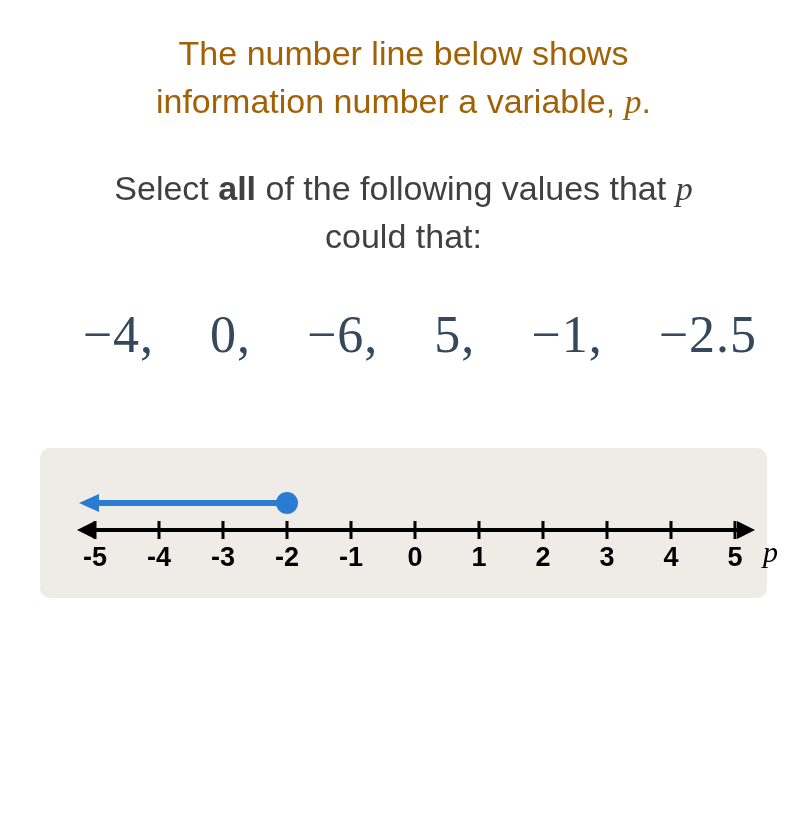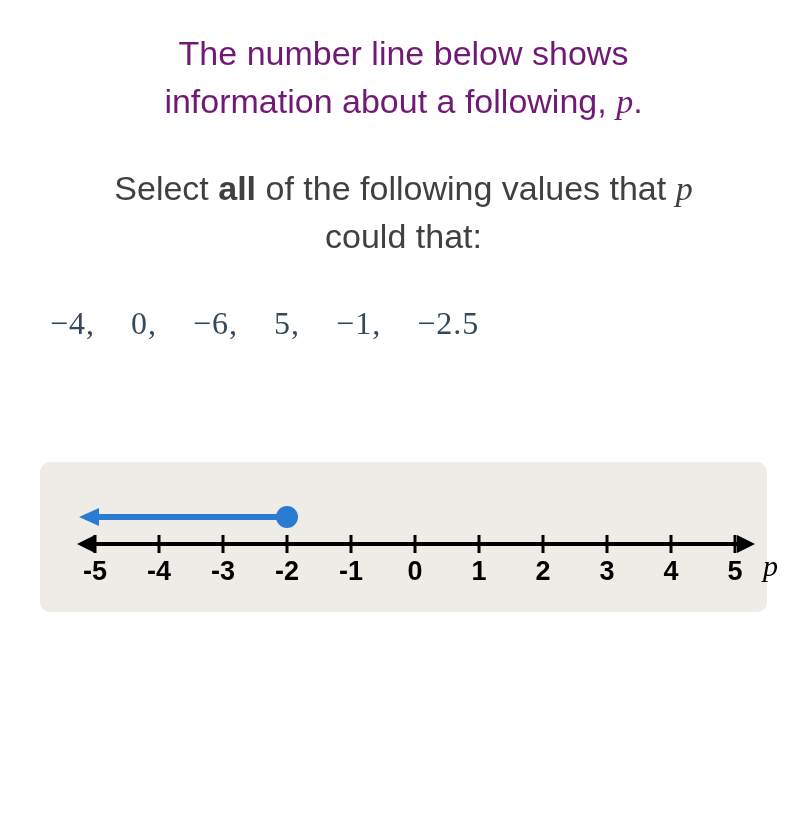--- a/index.html
+++ b/index.html
@@ -10,66 +10,66 @@
     background: #ffffff;
     color: #36485b;
     padding: 30px 20px;
   }
   .question-text {
     font-size: 34px;
     text-align: center;
     line-height: 1.4;
     margin-bottom: 40px;
     font-family: -apple-system, Helvetica, Arial, sans-serif;
-    color: #701a75;
+    color: #a16207;
   }
   .question-text .italic-var {
     font-family: Georgia, 'Times New Roman', serif;
     font-style: italic;
   }
   .prompt-text {
     font-size: 34px;
     text-align: center;
     line-height: 1.4;
     margin-bottom: 45px;
     font-family: -apple-system, Helvetica, Arial, sans-serif;
     color: #404040;
     padding: 0 10px;
   }
   .prompt-text .bold { font-weight: 700; }
   .prompt-text .italic-var {
     font-family: Georgia, 'Times New Roman', serif;
     font-style: italic;
   }
   .values-line {
-    font-size: 32px;
-    text-align: left;
+    font-size: 52px;
+    text-align: right;
     font-family: Georgia, 'Times New Roman', serif;
     color: #36485b;
     letter-spacing: 1px;
-    margin-bottom: 120px;
+    margin-bottom: 84px;
     padding: 0 30px;
   }
   .values-line .value-item { white-space: nowrap; }
   .number-line-container {
     background: #efebe6;
     border-radius: 10px;
     margin: 0 20px;
     padding: 30px 25px 25px 25px;
     position: relative;
     height: 150px;
   }
   svg { display: block; }
 </style>
 </head>
 <body>
 
 <div class="question-text">
   <span>The number line below shows</span><br>
-  <span>information about a following, </span><span class="italic-var">p</span><span>.</span>
+  <span>information number a variable, </span><span class="italic-var">p</span><span>.</span>
 </div>
 
 <div class="prompt-text">
   <span>Select </span><span class="bold">all</span><span> of the following values that </span><span class="italic-var">p</span><br>
   <span>could that:</span>
 </div>
 
 <div class="values-line">
   <span class="value-item">−4,</span>&nbsp;&nbsp;&nbsp;
   <span class="value-item">0,</span>&nbsp;&nbsp;&nbsp;

